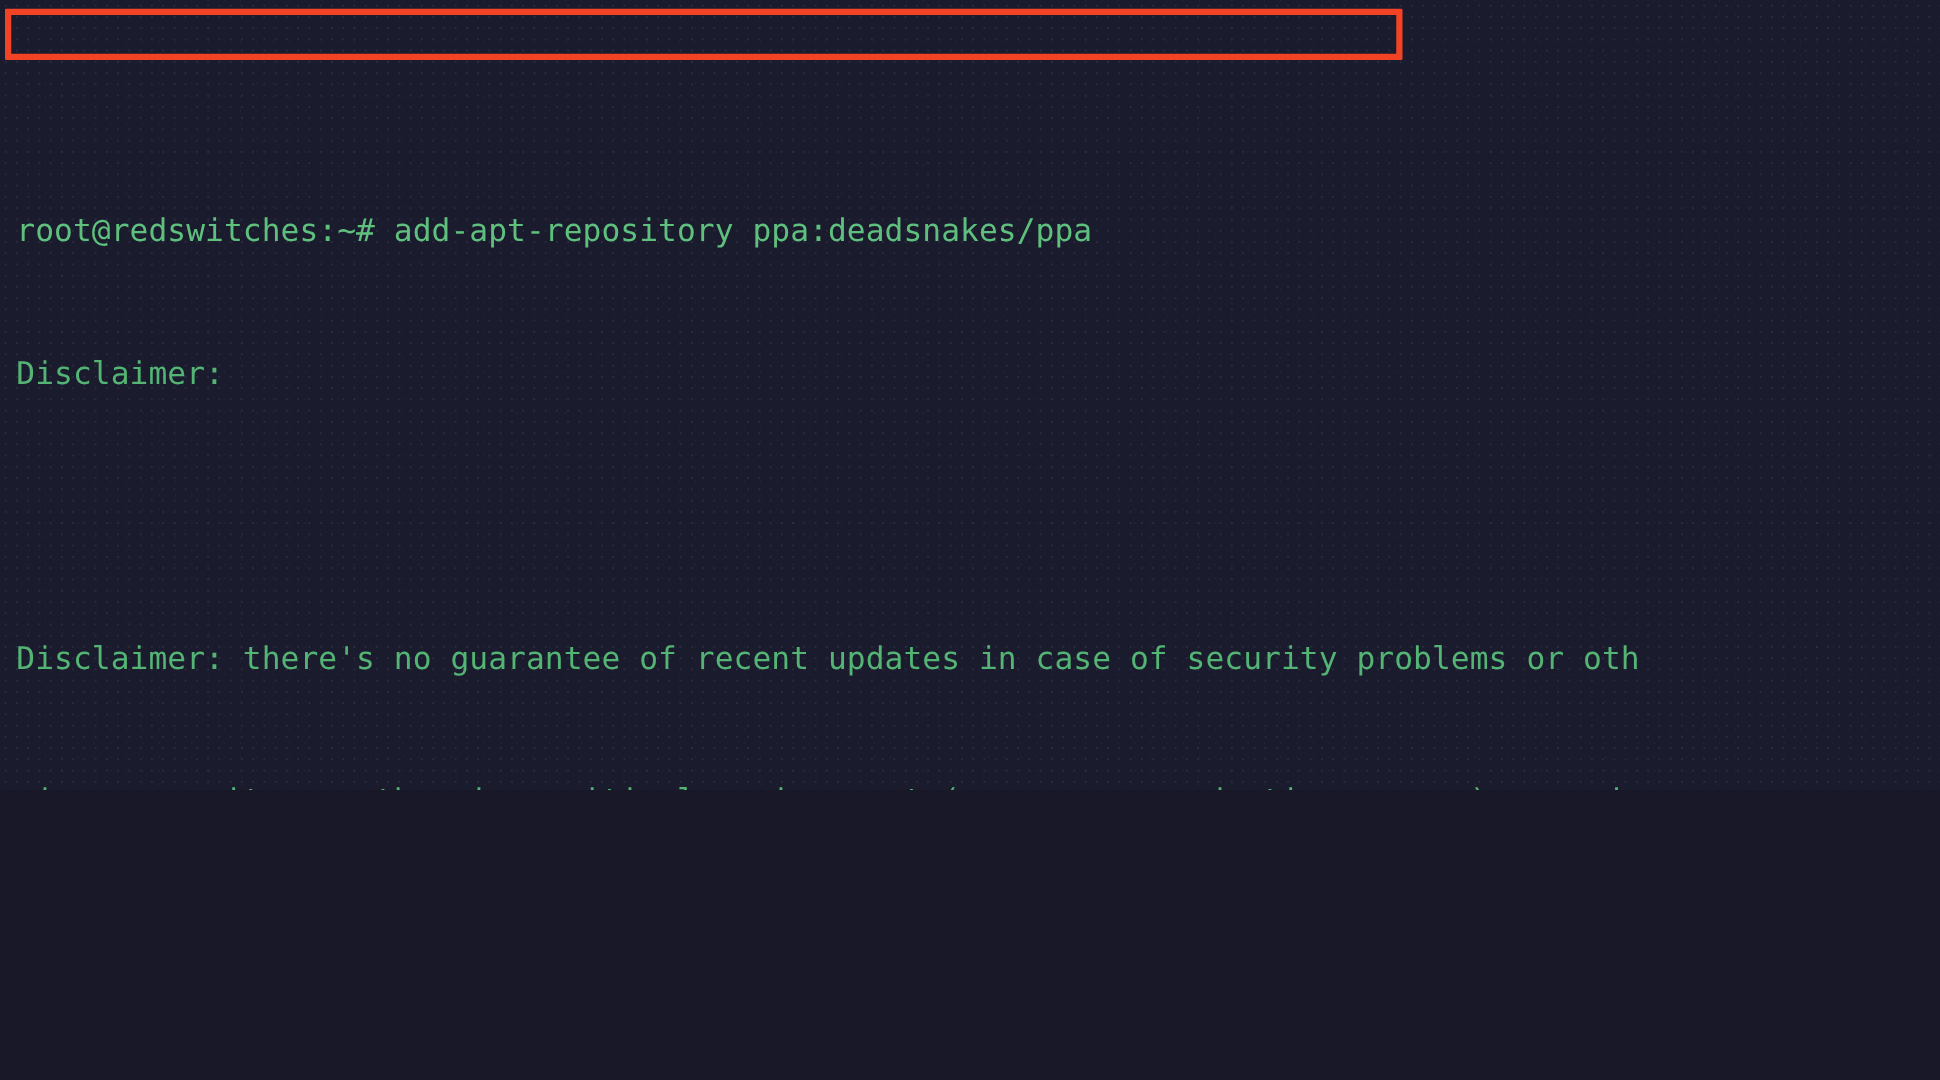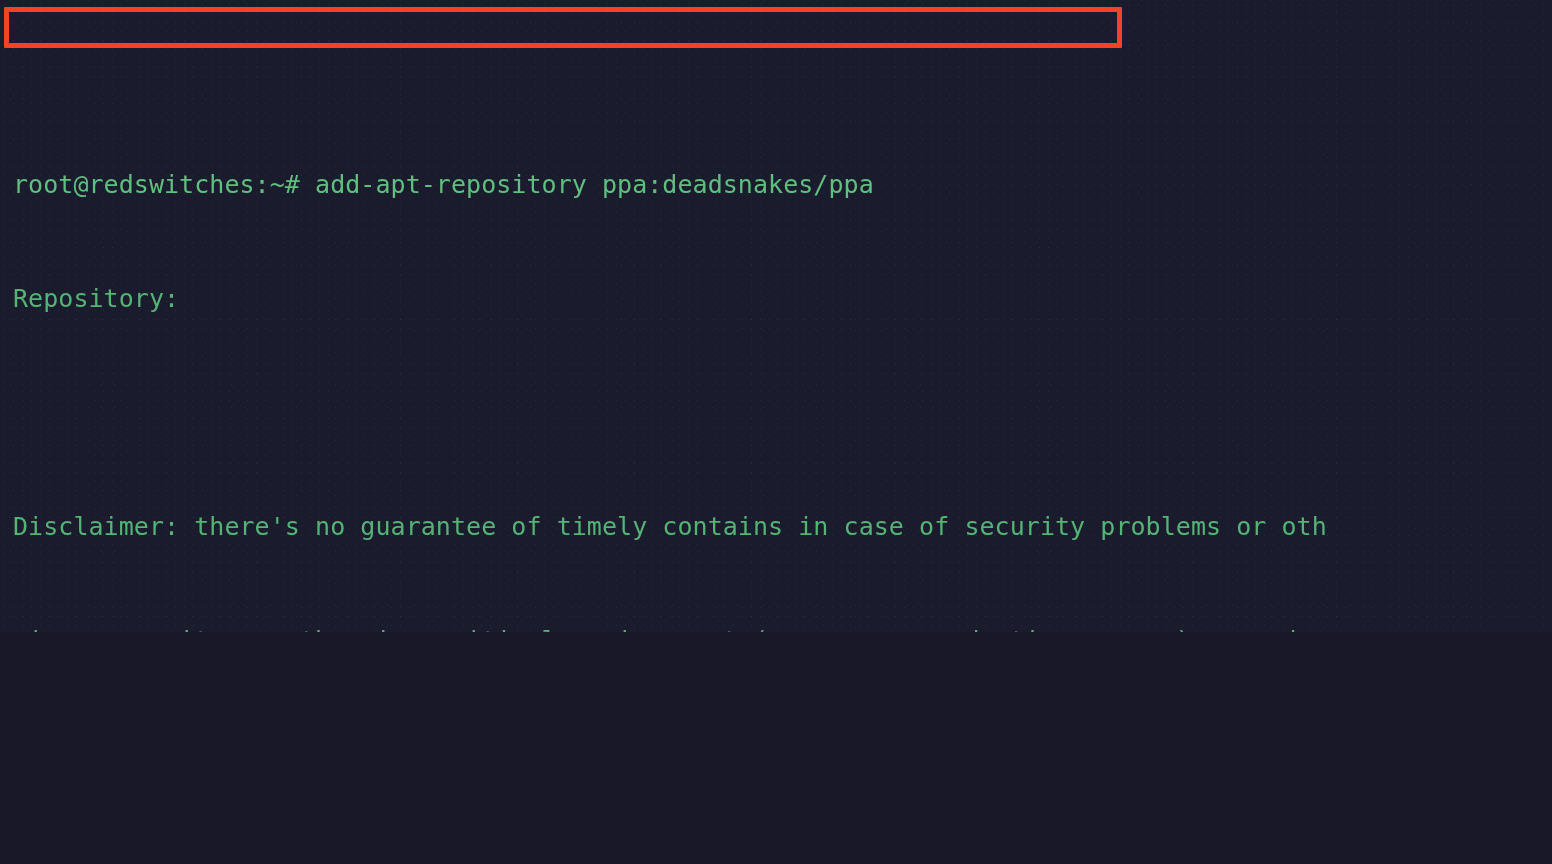--- a/index.html
+++ b/index.html
@@ -71,23 +71,23 @@
   }
 </style>
 </head>
 <body>
 
 <div id="terminal">
 
   <div id="screen">
     <span class="line blank">  ...  ..  . .     ., . ..  .,   .    . .  .</span>
     <span class="line cmd">root@redswitches:~# add-apt-repository ppa:deadsnakes/ppa</span>
-    <span class="line">Repository:</span>
+    <span class="line">Disclaimer:</span>
     <span class="line"></span>
-    <span class="line">Disclaimer: there's no guarantee of timely contains in case of security problems or oth</span>
+    <span class="line">Disclaimer: there's no guarantee of recent updates in case of security problems or oth</span>
     <span class="line"> in a security-or-otherwise-critical environment (say, on a production server), you do</span>
     
     
     
     
     
     
     
     
     

